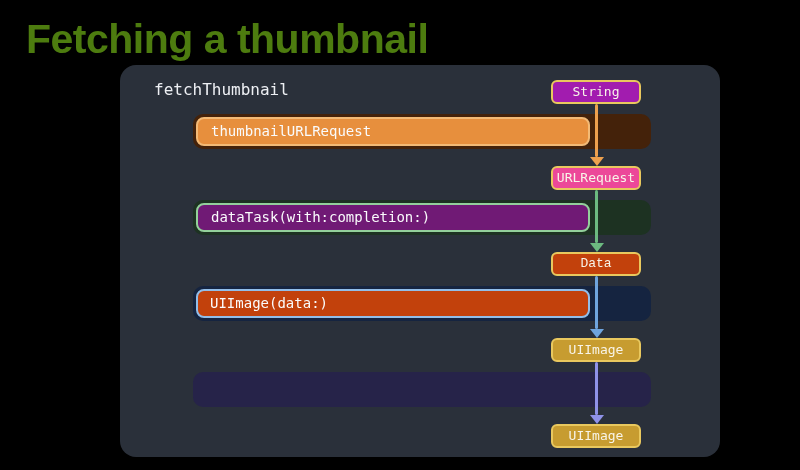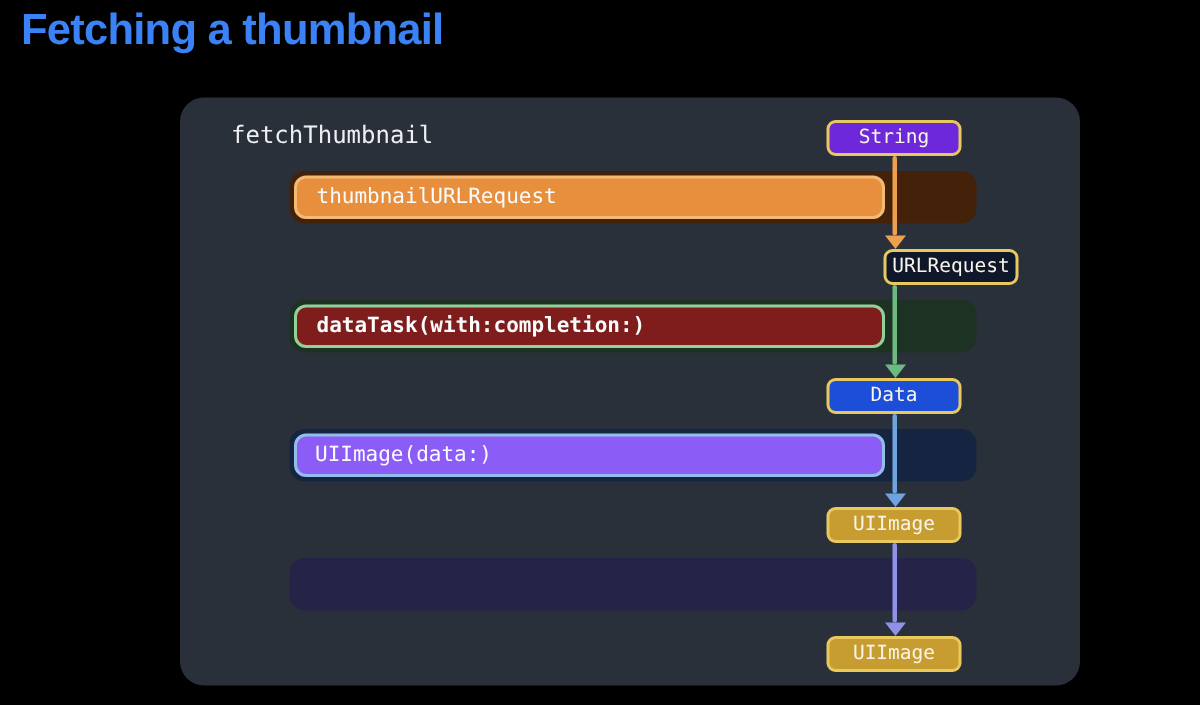--- a/index.html
+++ b/index.html
@@ -1,22 +1,22 @@
 <!DOCTYPE html>
 <html><head>
 <meta charset="utf-8">
 <style>
   html,body{margin:0;padding:0;}
   body{
     width:800px;height:470px;background:#000;overflow:hidden;position:relative;
     font-family:"Liberation Sans", sans-serif;
   }
   .title{
-    position:absolute;left:14px;top:4px;margin:0;
-    font-size:29px;font-weight:700;color:#3b82f6;letter-spacing:-0.5px;
+    position:absolute;left:14px;top:4px;margin:12px;
+    font-size:41px;font-weight:700;color:#4d7c0f;letter-spacing:-0.5px;
   }
   .panel{
     position:absolute;left:120px;top:65px;width:600px;height:392px;
     border-radius:16px;background:#2A303A;
   }
   .fn-label{
     position:absolute;left:34px;top:15px;
     font-family:"DejaVu Sans Mono", monospace;font-size:16px;color:#EDEFF3;
   }
   .track{position:absolute;left:73px;width:458px;height:35px;border-radius:10px;}
@@ -53,26 +53,26 @@
   <div class="panel" style="background-color: rgb(42, 48, 58);">
 
     <div class="fn-label">fetchThumbnail</div>
 
     <div class="track t0" style="background-color: rgb(68, 34, 10);"></div>
     <div class="track t1" style="background-color: rgb(29, 50, 34);"></div>
     <div class="track t2" style="background-color: rgb(21, 36, 64);"></div>
     <div class="track t3" style="background-color: rgb(38, 35, 73);"></div>
 
     <div class="bar b0" style="background-color: rgb(231, 143, 61); border-color: rgb(243, 186, 118);">thumbnailURLRequest</div>
-    <div class="bar b1" style="background-color: #7f1d1d; border-color: rgb(147, 208, 155); font-weight: bold;">dataTask(with:completion:)</div>
-    <div class="bar b2" style="background-color: #8b5cf6; border-color: rgb(146, 190, 233); padding-left: 12px;">UIImage(data:)</div>
+    <div class="bar b1" style="background-color: #701a75; border-color: rgb(147, 208, 155);">dataTask(with:completion:)</div>
+    <div class="bar b2" style="background-color: #c2410c; border-color: rgb(146, 190, 233); padding-left: 12px;">UIImage(data:)</div>
 
-    <div class="badge g0" style="background-color: #6d28d9; border-color: rgb(233, 200, 94); text-align: center;">String</div>
-    <div class="badge g1" style="background-color: #0f172a; border-color: rgb(233, 200, 94); margin-left: 38px;">URLRequest</div>
-    <div class="badge g2" style="background-color: #1d4ed8; border-color: rgb(233, 200, 94);">Data</div>
+    <div class="badge g0" style="background-color: #a21caf; border-color: rgb(233, 200, 94); text-align: center;">String</div>
+    <div class="badge g1" style="background-color: #ec4899; border-color: rgb(233, 200, 94);">URLRequest</div>
+    <div class="badge g2" style="background-color: #c2410c; border-color: rgb(233, 200, 94); font-family: Liberation Mono, monospace;">Data</div>
     <div class="badge g3" style="background-color: rgb(199, 156, 48); border-color: rgb(233, 200, 94);">UIImage</div>
     <div class="badge g4" style="background-color: rgb(199, 156, 48); border-color: rgb(233, 200, 94);">UIImage</div>
 
     <div class="stem s0" style="background-color: rgb(237, 160, 78);"></div>
     <div class="head h0" style="border-top-color: rgb(237, 160, 78);"></div>
 
     <div class="stem s1" style="background-color: rgb(108, 186, 128);"></div>
     <div class="head h1" style="border-top-color: rgb(108, 186, 128);"></div>
 
     <div class="stem s2" style="background-color: rgb(111, 165, 222);"></div>

